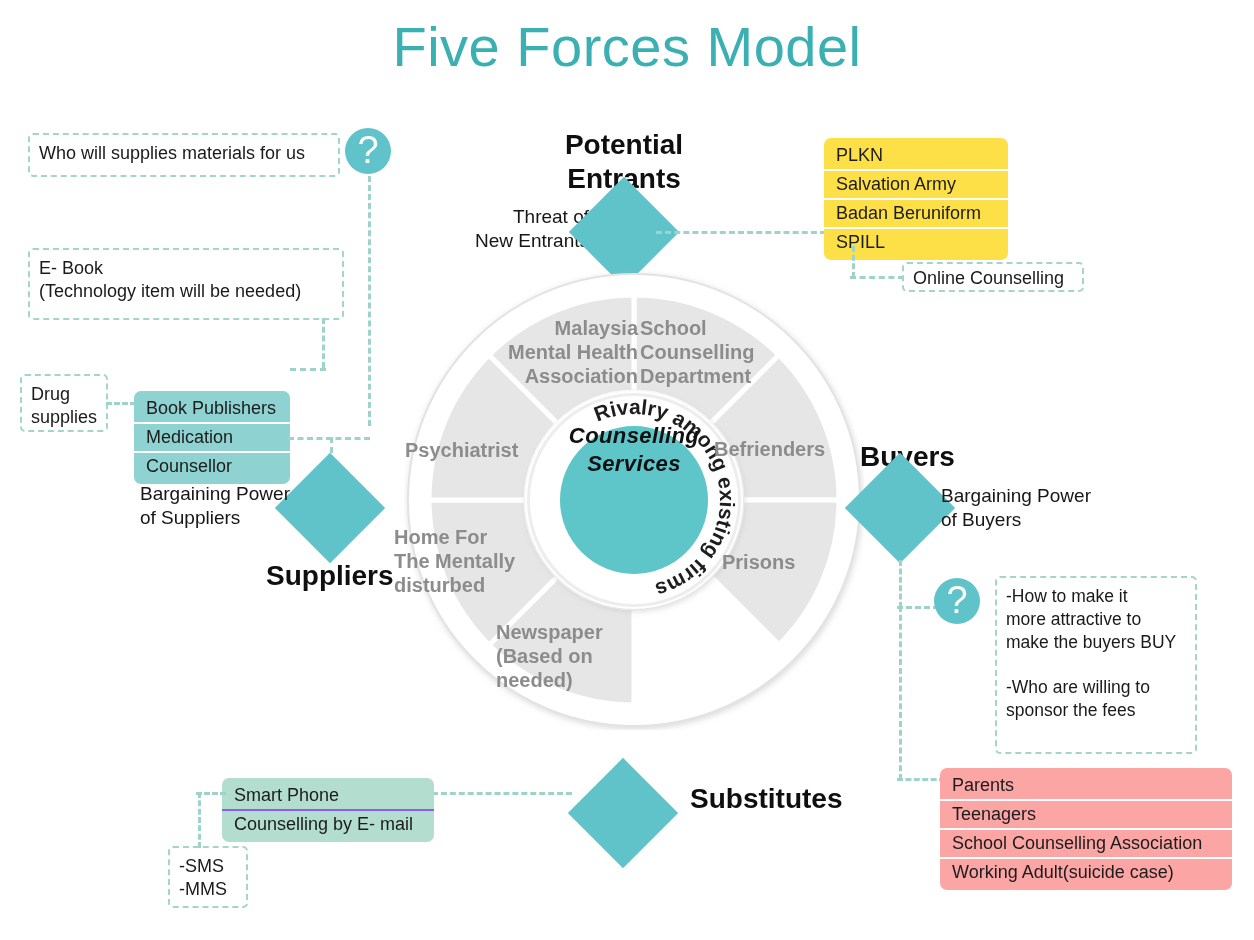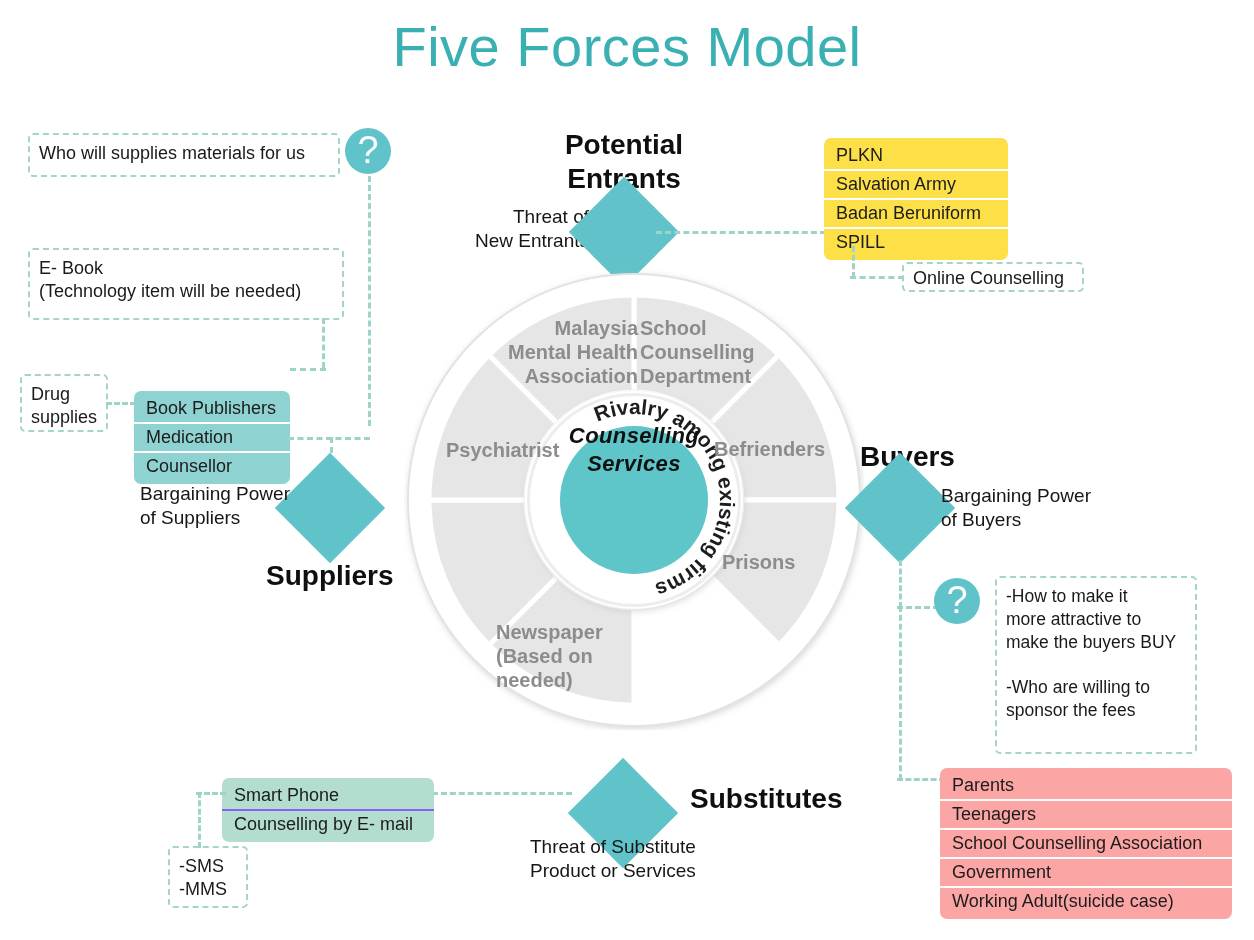--- a/index.html
+++ b/index.html
@@ -241,21 +241,24 @@
     
     <div class="seg-label" style="left:236px; top:46px; width:134px; text-align:left;">School
 Counselling
 Department</div>
     <div class="seg-label" style="left:310px; top:167px; width:140px; text-align:left;">Befrienders</div>
     <div class="seg-label" style="left:318px; top:280px; width:120px; text-align:left;">Prisons</div>
     <div class="seg-label" style="left:230px; top:350px; width:120px; text-align:left;"></div>
     <div class="seg-label" style="left:92px; top:350px; width:130px; text-align:left;">Newspaper
 (Based on
 needed)</div>
-    <div class="seg-label" style="left:1px; top:168px; width:140px; text-align:left;margin-left:41px;">Psychiatrist</div>
+    <div class="seg-label" style="left:-10px; top:255px; width:140px; text-align:left;">Home For
+The Mentally
+disturbed</div>
+    <div class="seg-label" style="left:1px; top:168px; width:140px; text-align:left;">Psychiatrist</div>
     <div class="seg-label" style="left:90px; top:46px; width:144px; text-align:right;">Malaysia
 Mental Health
 Association</div>
 
     
     <div id="center-text">Counselling
 Services</div>
   </div>
 
   <div class="abs label-bold" style="left:860px; top:440px;">Buyers</div>
@@ -278,32 +281,29 @@
  more attractive to
  make the buyers BUY
 
 -Who are willing to
  sponsor the fees</div>
 
   <div class="abs listbox box-buyers" style="left:940px; top:768px; width:292px;">
     <div class="row">Parents</div>
     <div class="row">Teenagers</div>
     <div class="row">School Counselling Association</div>
-    <div class="row">Government</div>
     <div class="row">Working Adult(suicide case)</div>
   </div>
 
   <div class="abs diamond-wrap" style="left:568px; top:758px;">
     <div class="diamond"></div>
   </div>
 
   <div class="abs label-bold" style="left:690px; top:782px;">Substitutes</div>
 
-  <div class="abs label-plain" style="left:530px; top:835px; width:230px;">Threat of Substitute
-Product or Services</div>
 
   <div class="abs conn-h" style="left:432px; top:792px; width:140px;"></div>
 
   <div class="abs listbox box-subs" style="left:222px; top:778px; width:212px;">
     <div class="row">Smart Phone</div>
     <div class="row">Counselling by E- mail</div>
   </div>
 
   <div class="abs conn-h" style="left:196px; top:792px; width:30px;"></div>
   <div class="abs conn-v" style="left:198px; top:792px; height:56px;"></div>

